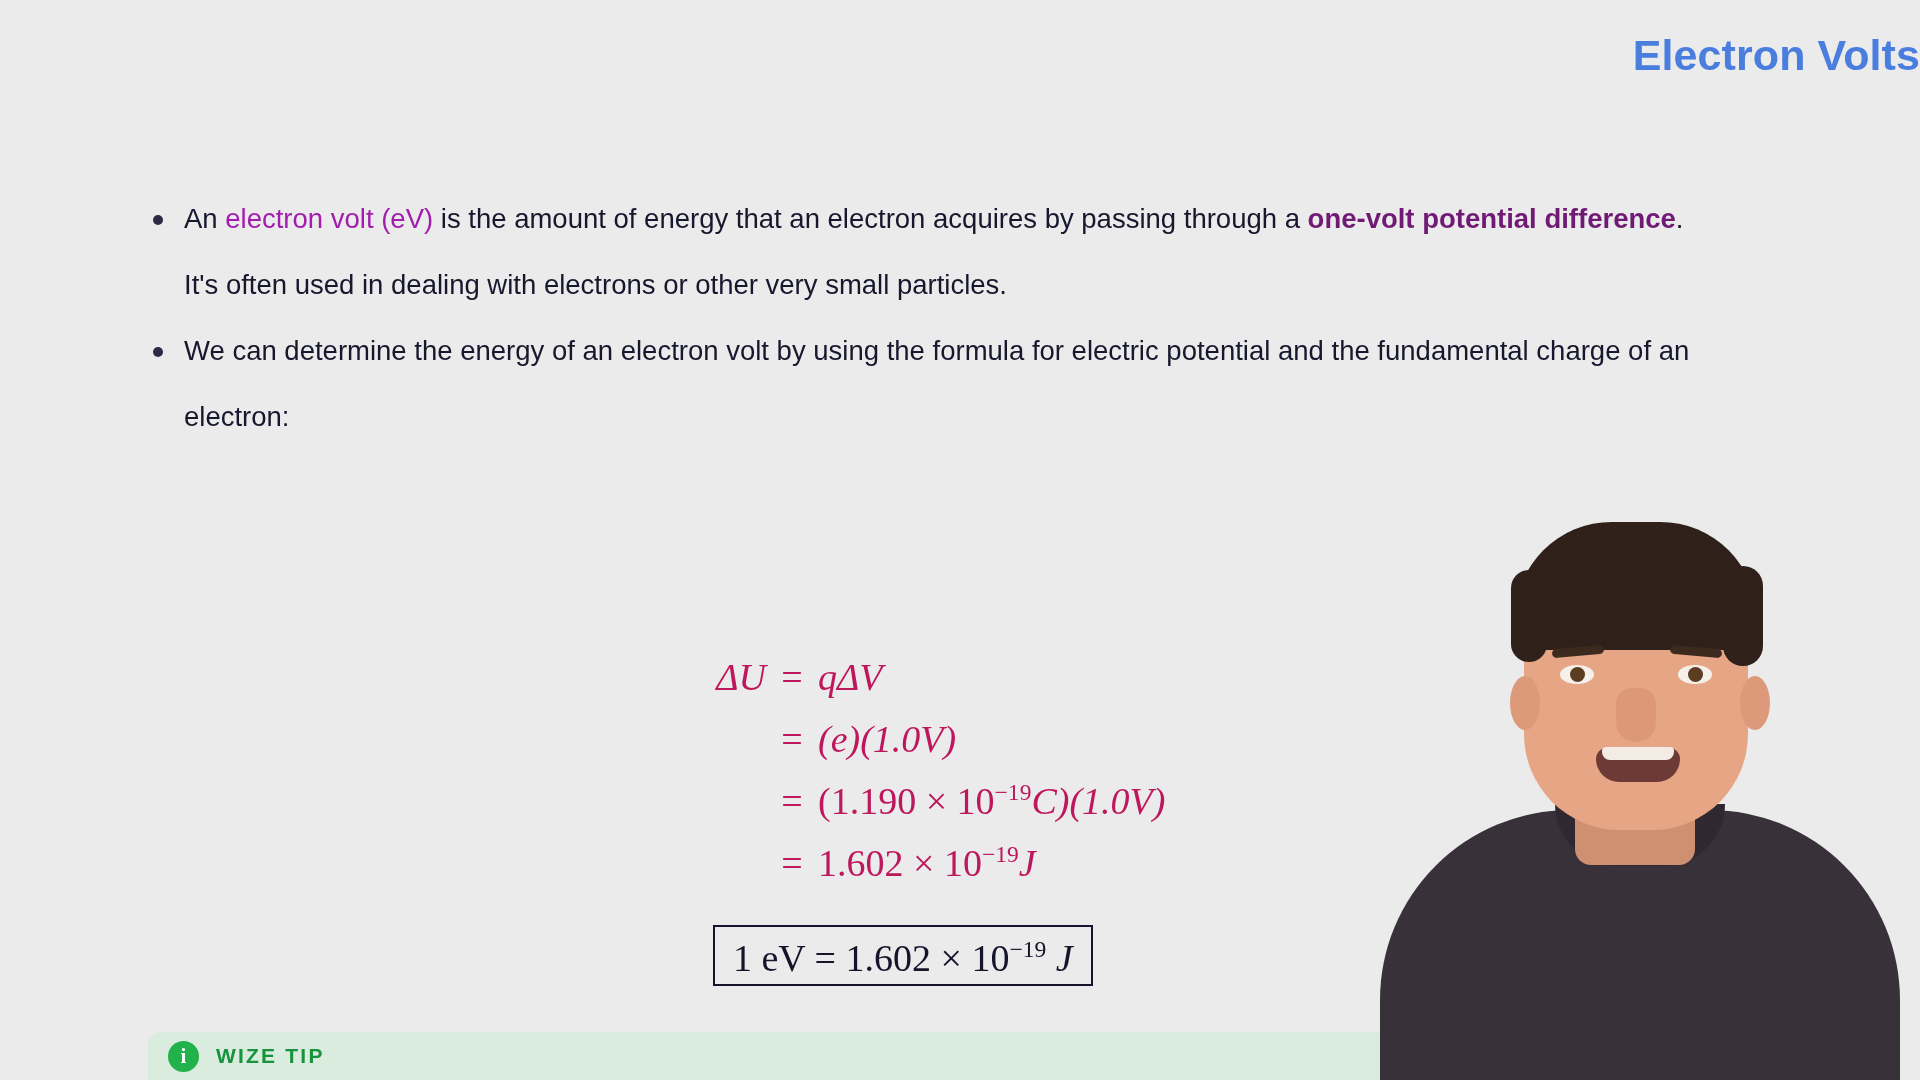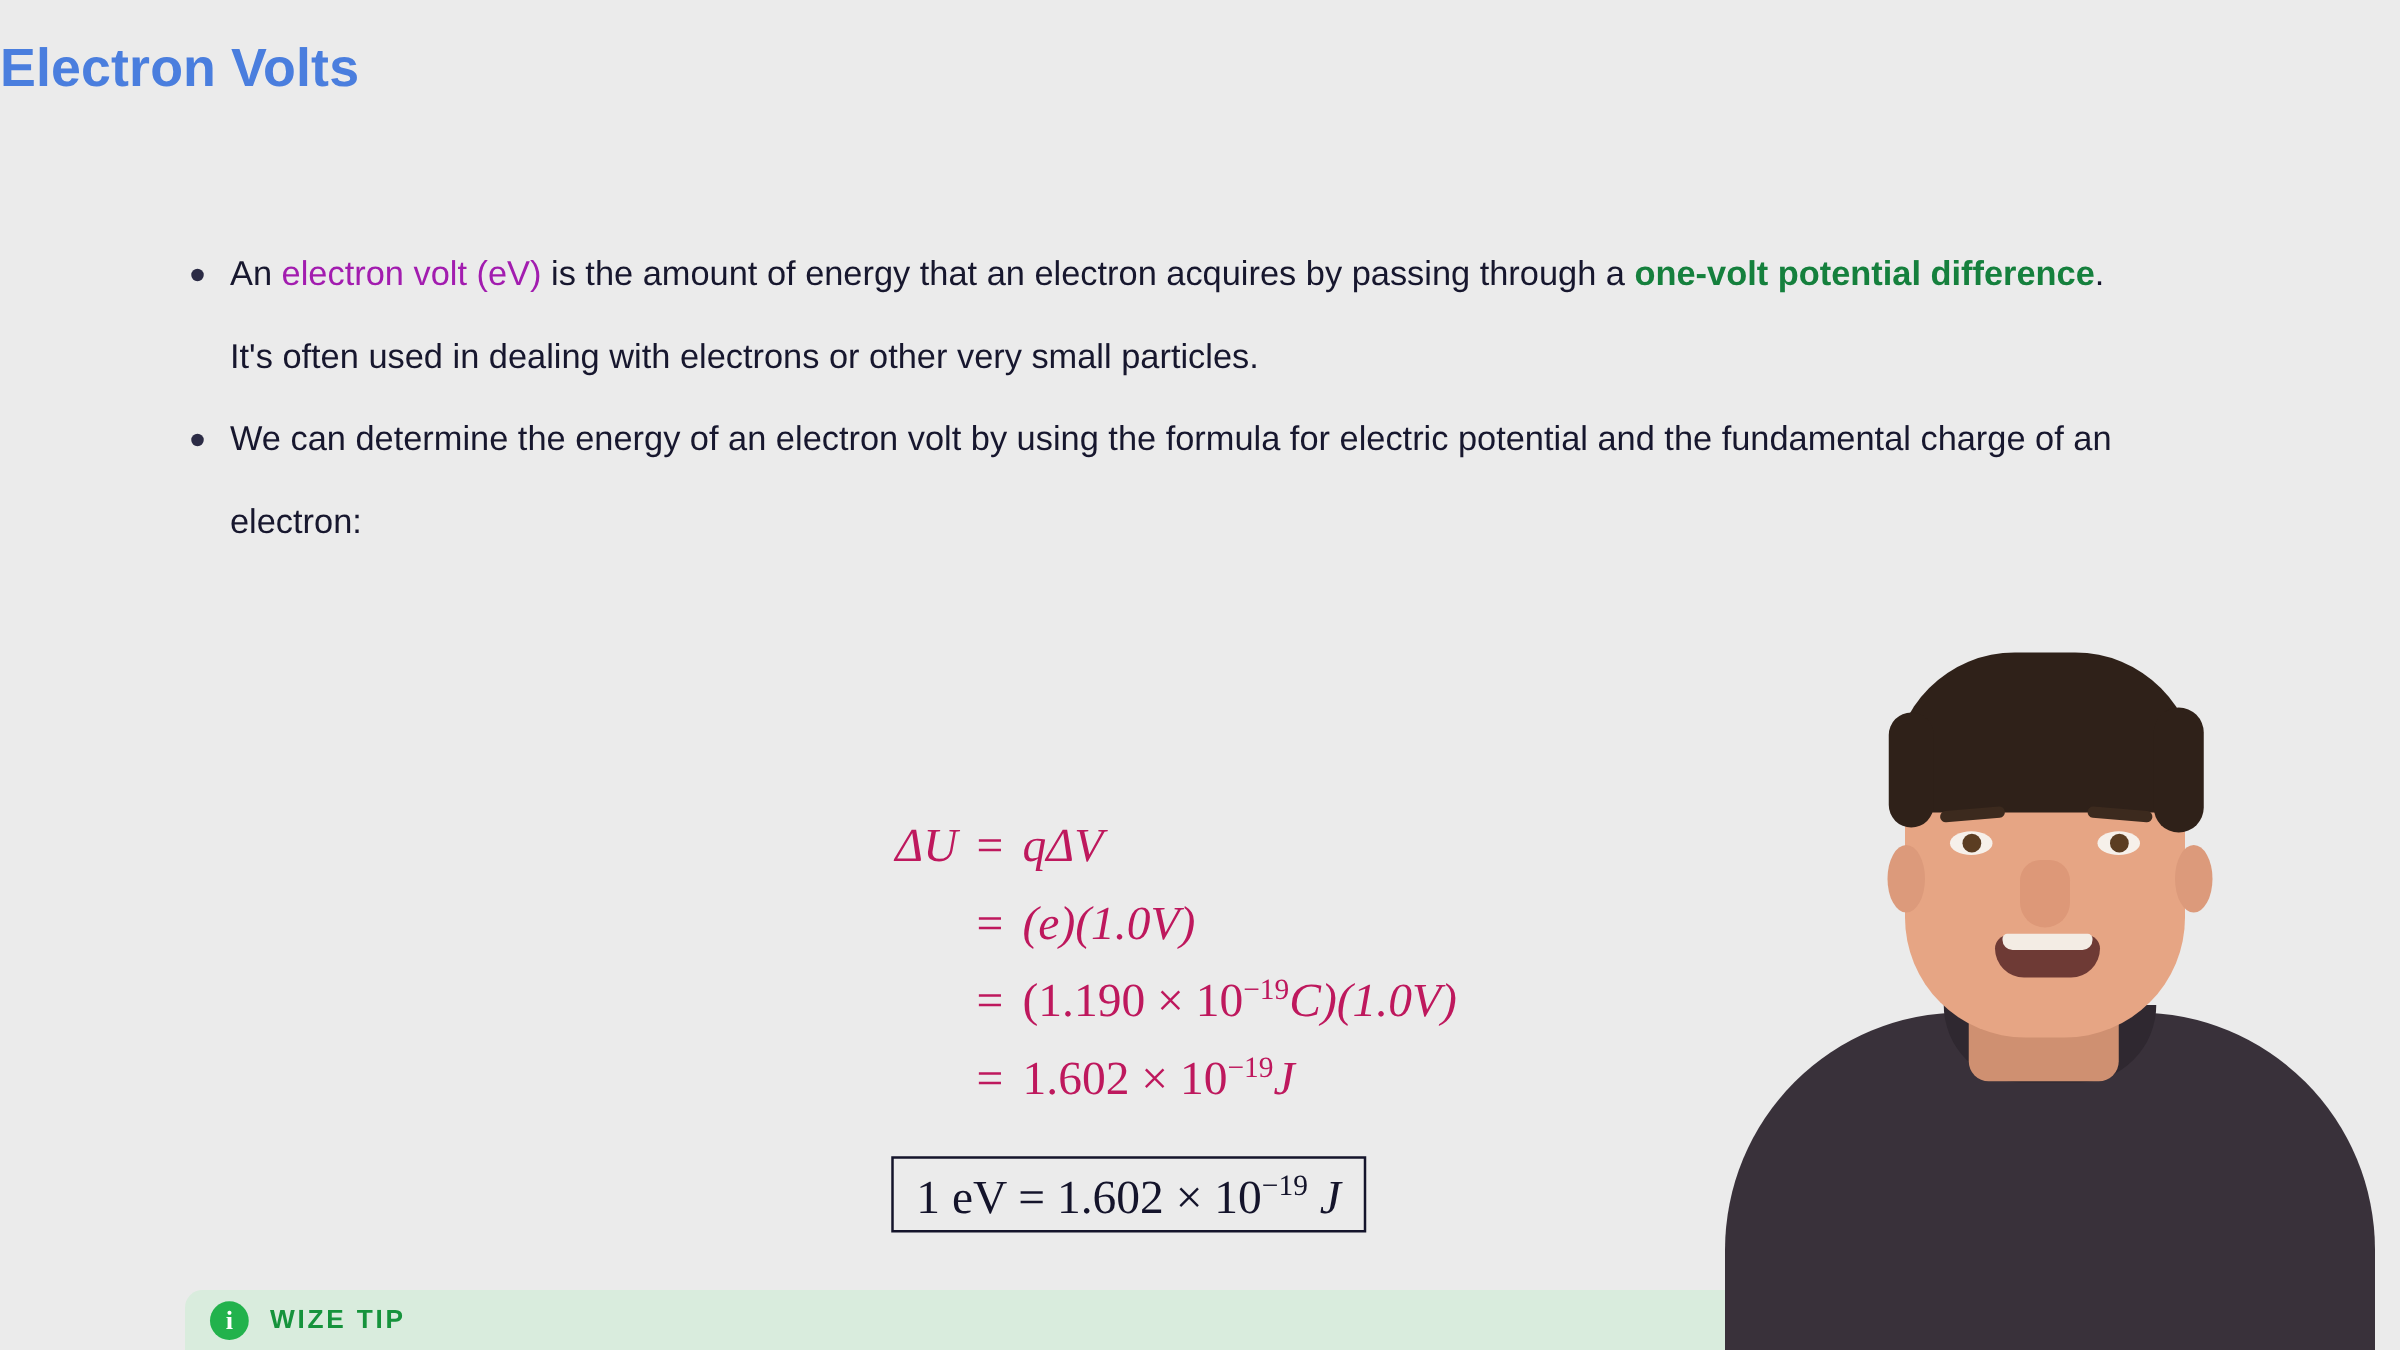--- a/index.html
+++ b/index.html
@@ -20,21 +20,21 @@
     inset: 0;
     background: #ebebeb;
   }
 
   
   .slide-title {
     position: absolute;
     top: 2px;
     left: 0;
     width: 1920px;
-    text-align: left;
+    text-align: right;
     font-size: 43px;
     font-weight: 700;
     color: #4a7ede;
     letter-spacing: 0.1px;
     line-height: 1.15;
   }
 
   
   .content {
     position: absolute;
@@ -74,21 +74,21 @@
     border-radius: 50%;
     background: #2b2b45;
   }
   li.tight { line-height: 66px; }
 
   .hl-orange {
     color: #a21caf;
     font-weight: 400;
   }
   .hl-green {
-    color: #15803d;
+    color: #701a75;
     font-weight: 700;
   }
 
   
   .math-block {
     position: absolute;
     left: 648px;
     top: 655px;
     font-family: "Liberation Serif", "DejaVu Serif", serif;
     color: #be185d;

